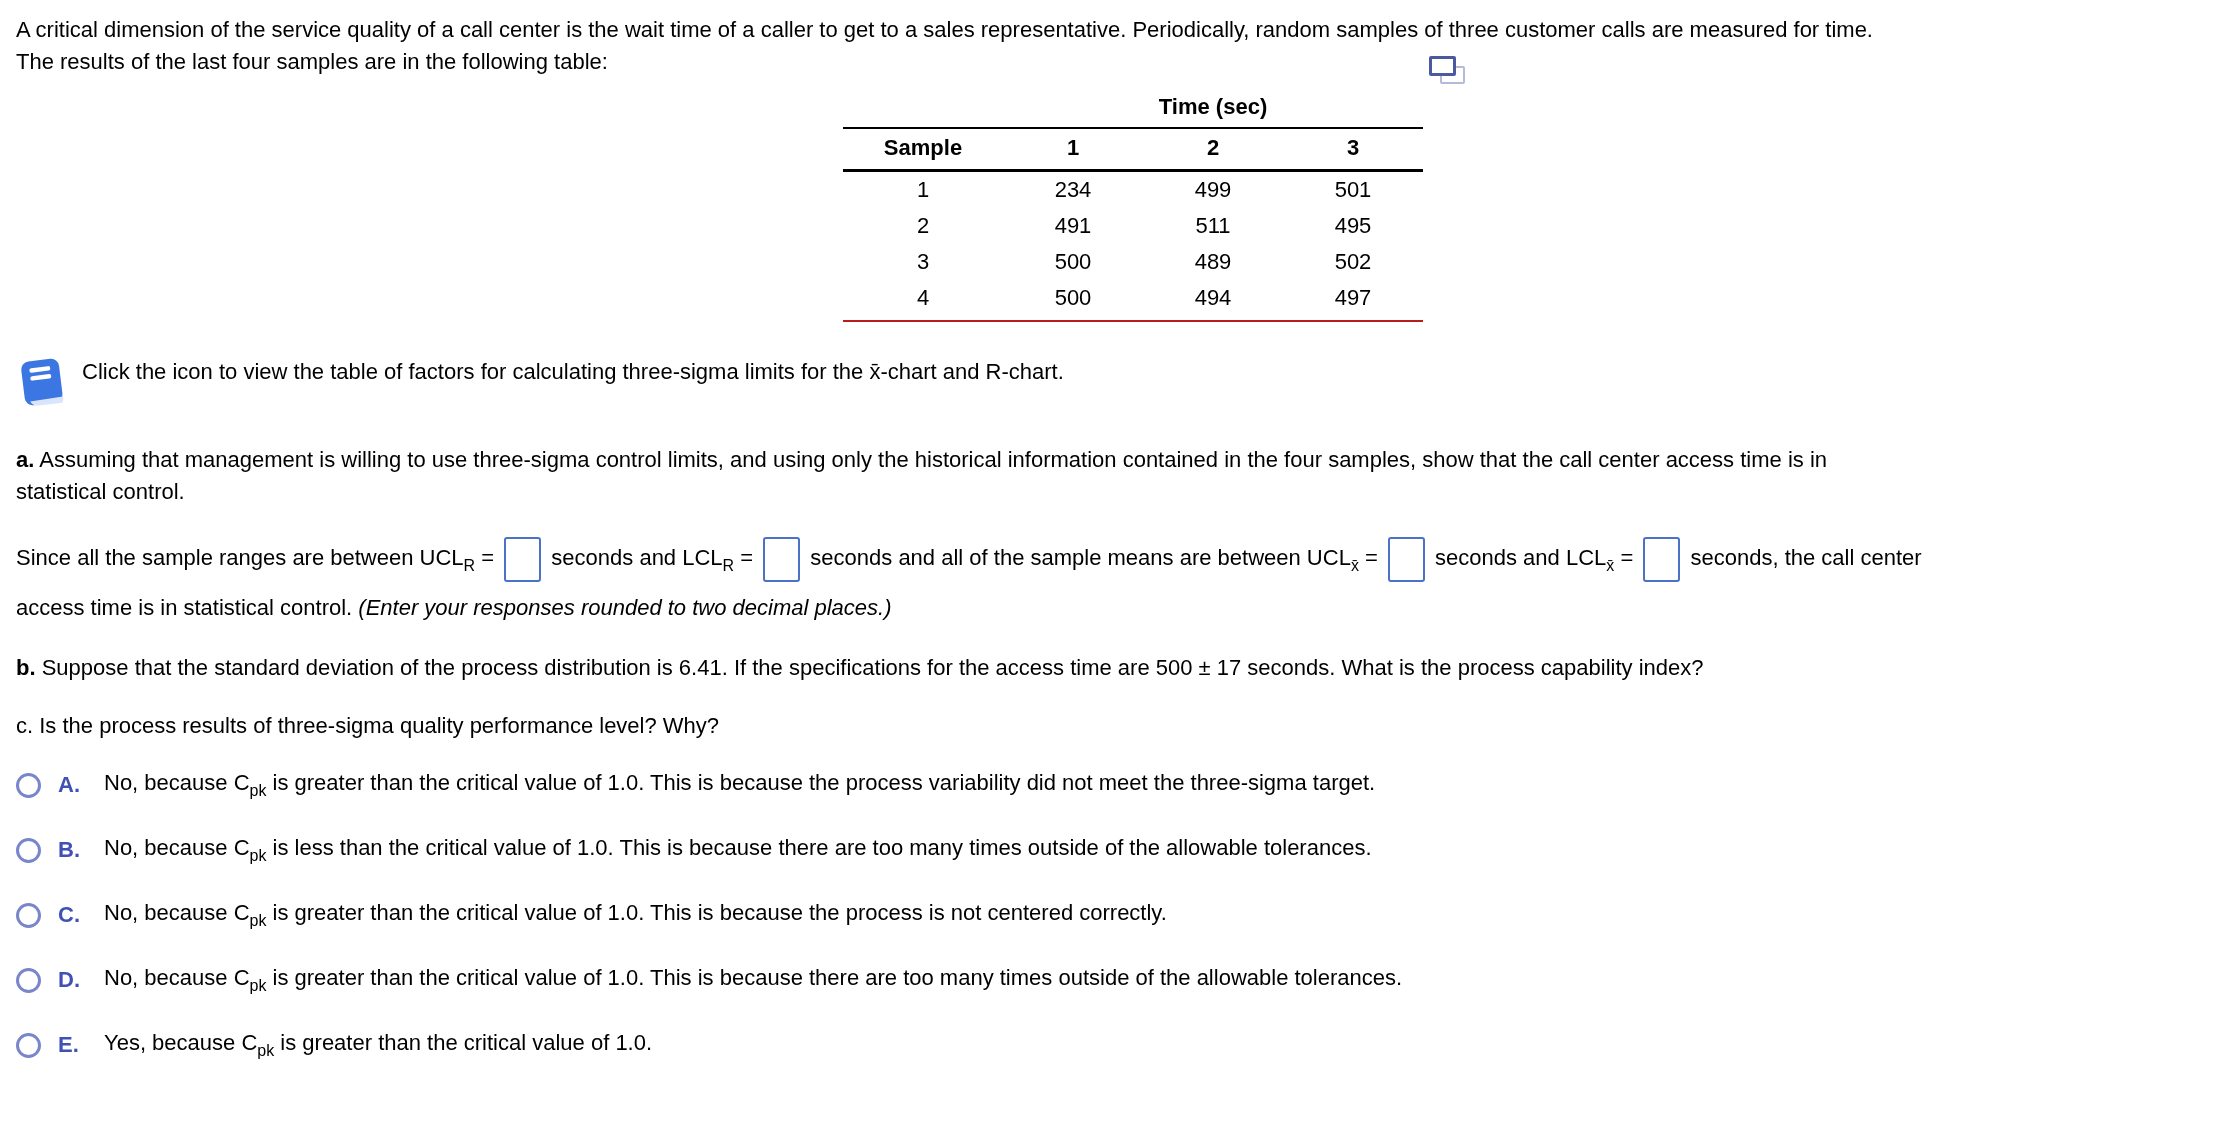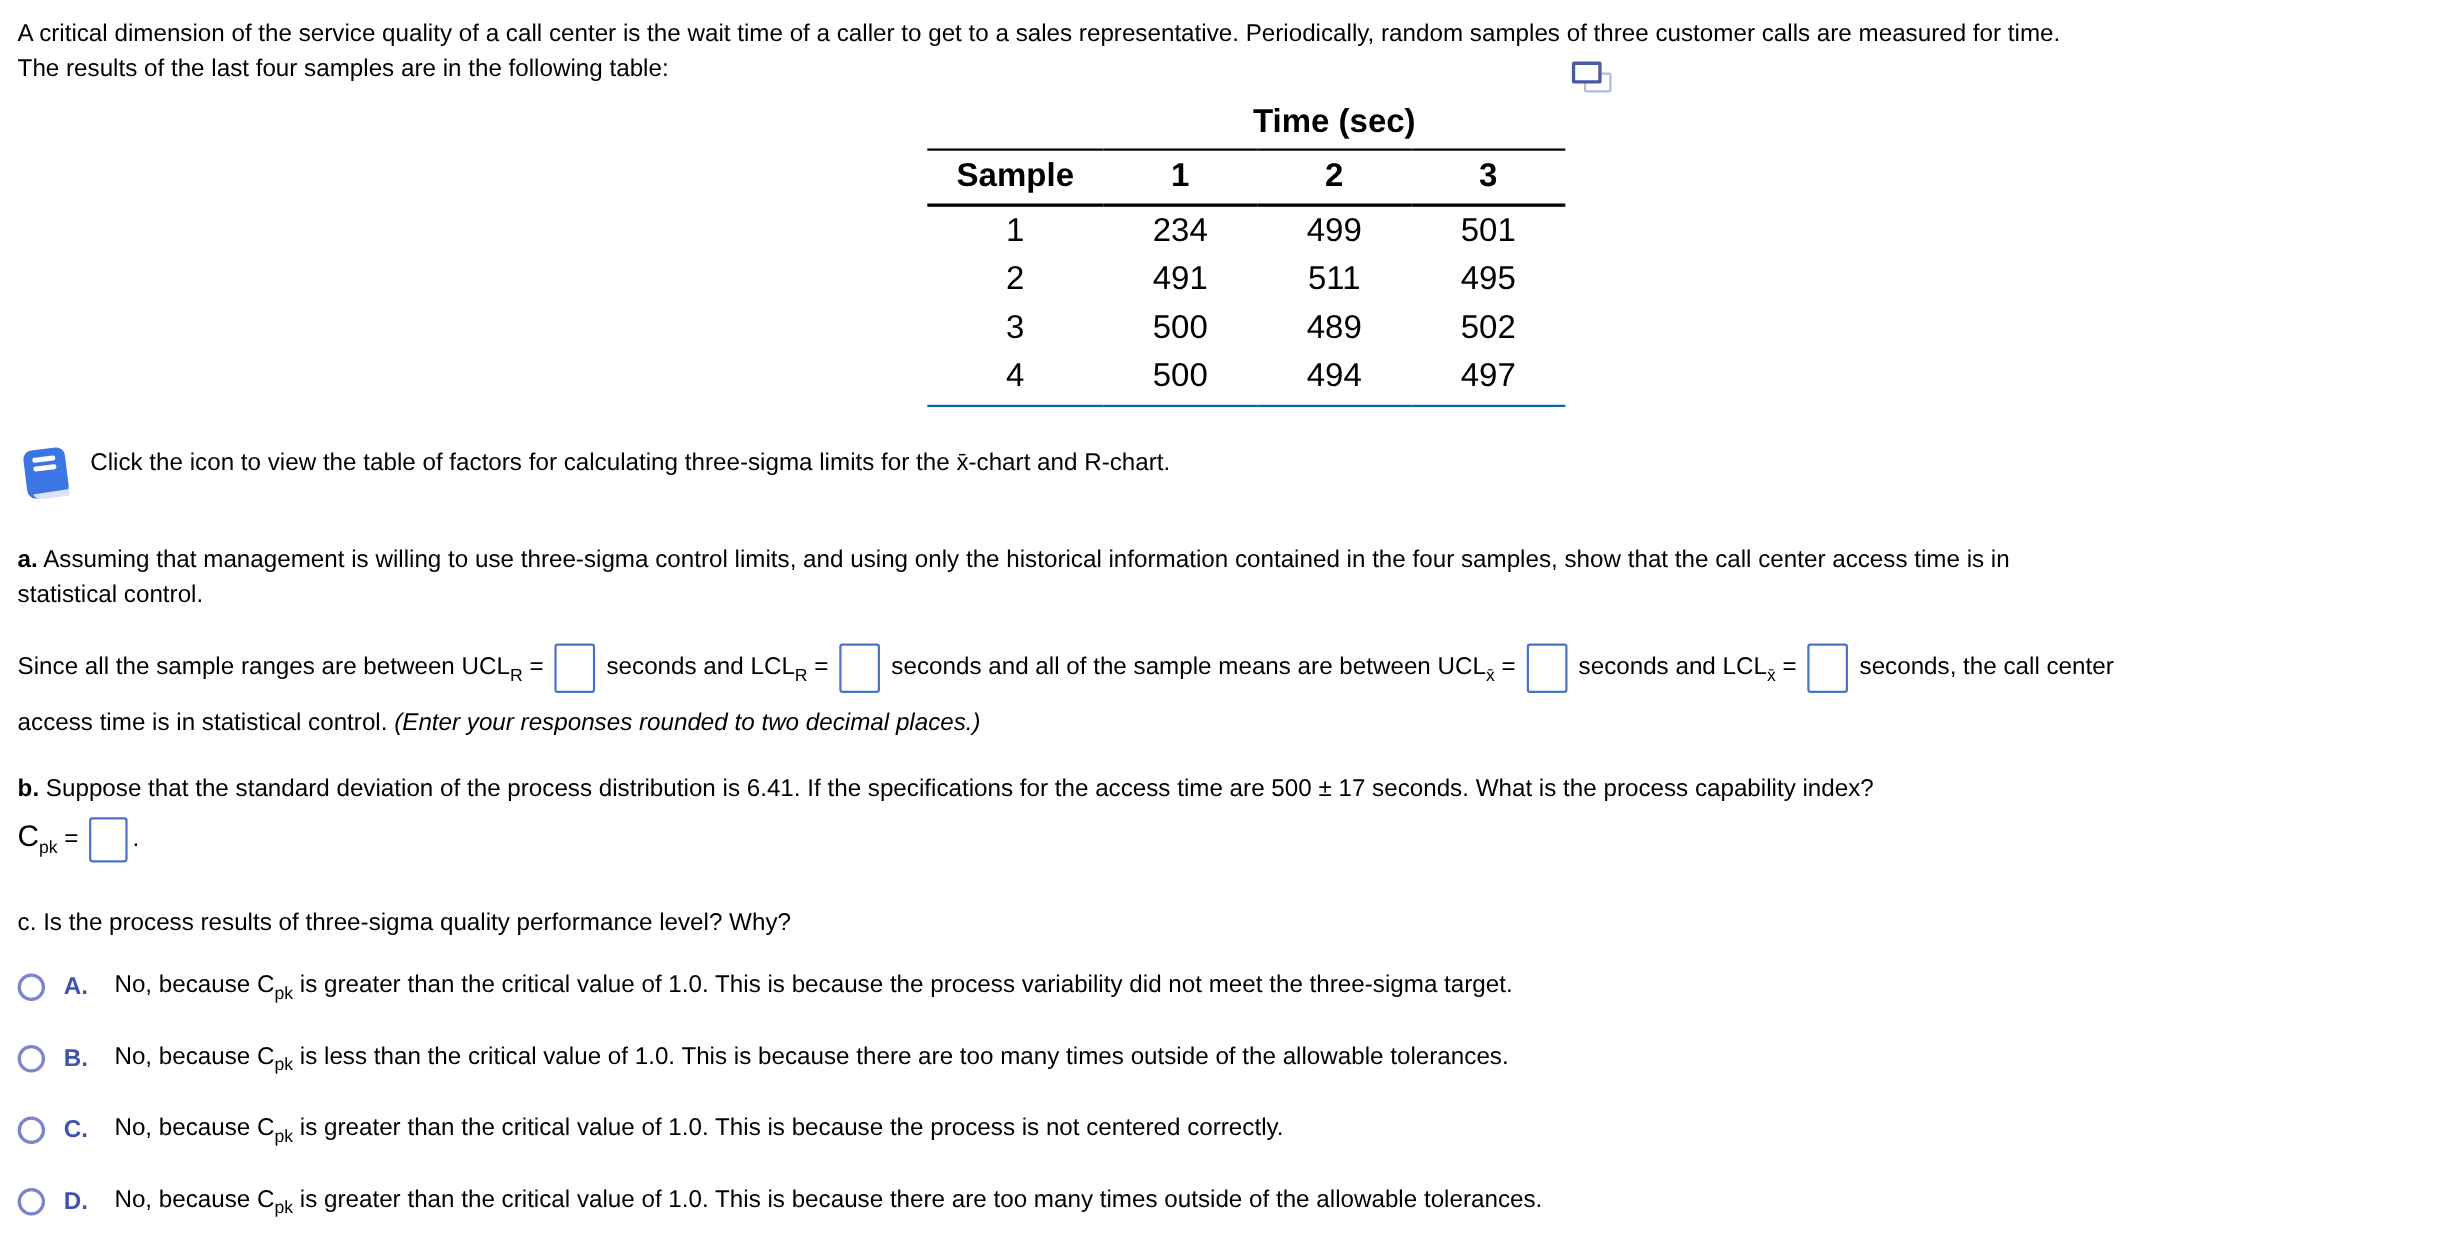--- a/index.html
+++ b/index.html
@@ -8,21 +8,21 @@
     width:2240px; height:1128px; overflow:hidden;
     background:#ffffff; color:#000;
     font-family:"Liberation Sans", sans-serif;
     font-size:22px;
   }
   .page { padding:14px 18px 0 16px; }
   .line { line-height:32px; white-space:nowrap; }
 
   
   .tablewrap { position:relative; width:580px; margin:14px auto 0; transform:translateX(14px); }
-  table.qtable { border-collapse:collapse; width:100%; font-size:30px; border-bottom:2px solid #0369a1; }
+  table.qtable { border-collapse:collapse; width:100%; font-size:22px; border-bottom:2px solid #b91c1c; }
   table.qtable td, table.qtable th { text-align:center; }
   tr.spanner td { border-bottom:2px solid #000; font-weight:bold; padding:2px 0 7px; }
   tr.heads th { border-bottom:3px solid #000; font-weight:bold; padding:6px 0 8px; }
   tbody td { padding:5px 0; }
   tbody tr:last-child td { padding-bottom:9px; }
   col.c-sample { width:160px; }
   col.c-num { width:140px; }
 
   
   .popup { position:absolute; top:-36px; right:-46px; width:40px; height:32px; cursor:pointer; }
@@ -137,21 +137,20 @@
 
   <div style="margin-top:34px;">
     <div class="line"><b class="plabel">a.</b><span> Assuming that management is willing to use three-sigma control limits, and using only the historical information contained in the four samples, show that the call center access time is in</span></div>
     <div class="line">statistical control.</div>
   </div>
 
   <div class="controlline"><span>Since all the sample ranges are between UCL</span><span class="sb">R</span><span> = </span><input class="ansbox" type="text" value="" style=""><span> seconds and LCL</span><span class="sb">R</span><span> = </span><input class="ansbox" type="text" value="" style=""><span> seconds and all of the sample means are between UCL</span><span class="sb">x̄</span><span> = </span><input class="ansbox" type="text" value="" style=""><span> seconds and LCL</span><span class="sb">x̄</span><span> = </span><input class="ansbox" type="text" value="" style=""><span> seconds, the call center</span></div>
   <div class="controlline2"><span>access time is in statistical control. </span><span class="it">(Enter your responses rounded to two decimal places.)</span></div>
 
   <div class="pb1"><b class="plabel">b.</b><span> Suppose that the standard deviation of the process distribution is 6.41. If the specifications for the access time are 500 ± 17 seconds. What is the process capability index?</span></div>
-  <div class="cpkline"><span class="cpkC">C</span><span class="sb">pk</span><span> = </span><input class="ansbox cpkbox" type="text" value="" style=""><span>.</span></div>
 
   <div class="pc">c. Is the process results of three-sigma quality performance level? Why?</div>
 
   <div class="opts">
     <div class="opt">
       <span class="radio"></span>
       <span class="letter">A.</span>
       <span><span>No, because C</span><span class="sb">pk</span><span> is greater than the critical value of 1.0. This is because the process variability did not meet the three-sigma target.</span></span>
     </div>
     <div class="opt">

